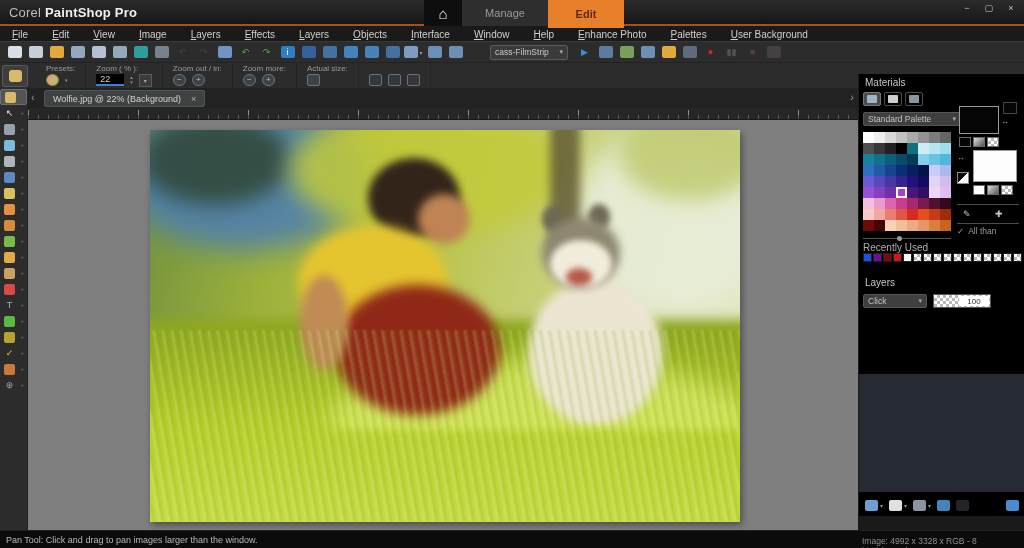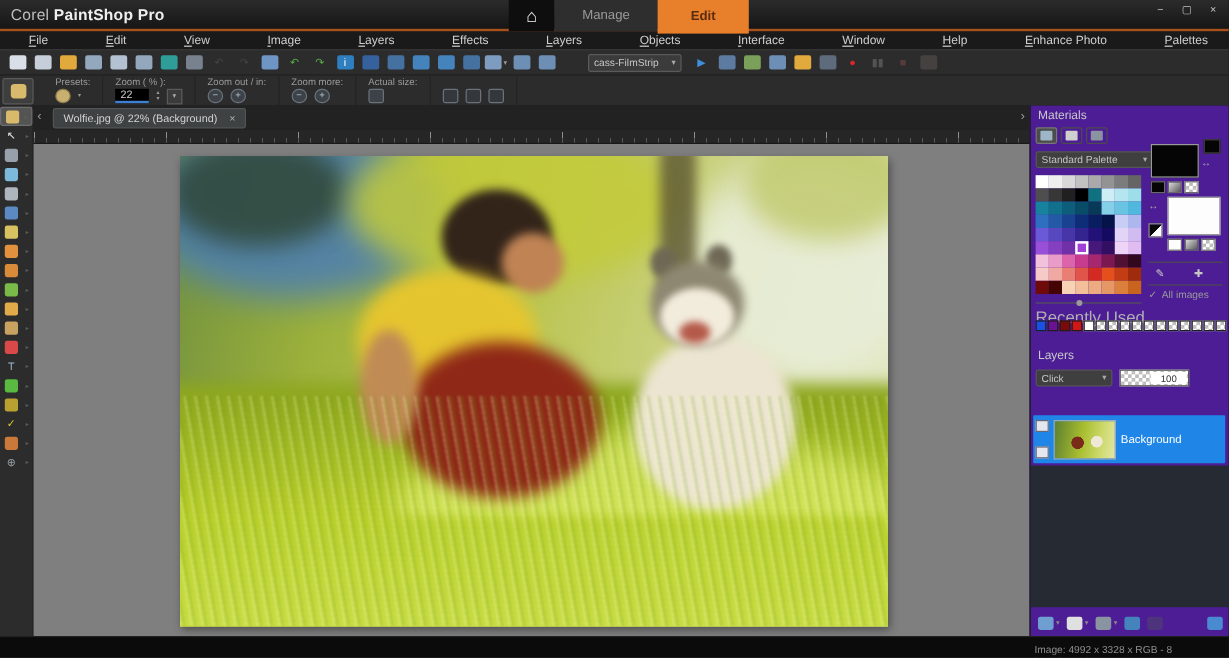--- a/index.html
+++ b/index.html
@@ -17,21 +17,21 @@
   #home-btn{position:absolute;left:424px;top:0;width:38px;height:26px;background:#0e0e0e;
     color:#f2f2f2;font-size:15px;display:flex;align-items:center;justify-content:center}
   .mode-tab{position:absolute;top:0;height:26px;display:flex;align-items:center;justify-content:center;font-size:11px}
   #tab-manage{left:462px;width:86px;background:#2e2e2e;color:#9a9a9a}
   #tab-edit{left:548px;width:76px;height:28px;background:#e87f2b;color:#5c2c10;font-weight:bold}
   #win-controls{position:absolute;right:6px;top:3px;display:flex;gap:8px;color:#c0c0c0;font-size:9px}
   #win-controls span{width:14px;text-align:center}
 
   
   #menubar{position:absolute;left:0;top:28px;width:1024px;height:13px;display:flex;align-items:center}
-  .menu-item{font-size:10px;color:#cfcfcf;padding:0 24px;cursor:default;white-space:nowrap}
+  .menu-item{font-size:10px;color:#cfcfcf;padding:0 12px;cursor:default;white-space:nowrap}
   .menu-item::first-letter{text-decoration:underline}
 
   
   #toolbar{position:absolute;left:0;top:41px;width:1024px;height:21px;background:#2c2c2c;
     border-top:1px solid #383838;display:flex;align-items:center;padding-left:4px}
   .tbtn{position:relative;width:21px;height:18px;display:flex;align-items:center;justify-content:center;flex:0 0 auto}
   .tbtn .swatch{width:14px;height:12px;border-radius:2px;display:flex;align-items:center;justify-content:center}
   .tbtn .glyph{font-size:9px;color:#ddd;line-height:1}
   .tbtn .caret{font-size:6px;color:#999;margin-left:1px}
   #script-dd{margin-left:24px;width:78px;height:15px;background:#3b3b3b;border:1px solid #5a5a5a;border-radius:2px;
@@ -78,21 +78,21 @@
     background-image:repeating-linear-gradient(90deg,#5a5a5a 0 1px,transparent 1px 10px),
                      repeating-linear-gradient(90deg,#909090 0 1px,transparent 1px 110px);
     background-size:100% 4px,100% 9px;background-position:left bottom,left bottom;background-repeat:no-repeat}
   #canvas{position:absolute;left:28px;top:120px;width:830px;height:410px;background:#7f7f7f}
   #photo{position:absolute;left:122px;top:10px;width:590px;height:392px;overflow:hidden;
     box-shadow:2px 3px 7px rgba(0,0,0,.4);
     background:linear-gradient(105deg,#6f8f3f 0%,#9cb13b 22%,#b9c44e 45%,#cdd489 70%,#dee4b8 88%,#e6ebc8 100%)}
   .blob{position:absolute;border-radius:50%}
 
   
-  #dock{position:absolute;left:858px;top:88px;width:166px;height:442px;background:#4c1d95;border-left:1px solid #1c1c1c}
+  #dock{position:absolute;left:858px;top:74px;width:166px;height:442px;background:#000000;border-left:1px solid #1c1c1c}
   .phead{position:relative;height:16px;display:flex;align-items:center;padding:0 6px}
   .ptitle{font-size:10px;color:#c8c8c8}
   .picons{margin-left:auto;display:flex;gap:5px;color:#9a9a9a;font-size:8px}
   .picons span{line-height:1}
 
   
   #mat-tabs{position:absolute;left:4px;top:18px;display:flex;gap:3px}
   .mtab{width:18px;height:14px;border:1px solid #4c4c4c;border-radius:2px;display:flex;align-items:center;justify-content:center}
   .mtab .swatch{width:10px;height:8px;border-radius:1px}
   .mtab.sel{background:#4c4c4c;border-color:#777}
@@ -111,21 +111,21 @@
   .stylerow{position:absolute;display:flex;gap:2px}
   .stylebtn{width:12px;height:10px;border:1px solid #6a6a6a;background:#3a3a3a}
   .stylebtn.grad{background:linear-gradient(135deg,#ddd,#555)}
   .swapg{position:absolute;color:#b0b0b0;font-size:8px;line-height:1}
   #bg-swatch{position:absolute;left:18px;top:48px;width:44px;height:32px;background:#fdfdfd;border:1px solid #9a9a9a}
   #transp-btn{position:absolute;left:2px;top:70px;width:12px;height:12px;border:1px solid #888;
     background:linear-gradient(135deg,#0a0a0a 50%,#fff 50%)}
   .hline{position:absolute;height:0;border-top:1px solid #4c4c4c}
   .matglyph{position:absolute;color:#c6c6c6;font-size:9px;line-height:1}
   #alltools{position:absolute;left:98px;top:152px;display:flex;gap:4px;align-items:center;font-size:8.5px;color:#9a9a9a}
-  #recent-label{position:absolute;left:4px;top:168px;font-size:14px;color:#b0b0b0}
+  #recent-label{position:absolute;left:4px;top:168px;font-size:10px;color:#b0b0b0}
   #recent{position:absolute;left:4px;top:179px;display:grid;grid-template-columns:repeat(16,9px);grid-auto-rows:9px;gap:1px}
   #recent div{border:1px solid #1e1e1e}
   .checker{background-image:linear-gradient(45deg,#b9b9b9 25%,transparent 25%,transparent 75%,#b9b9b9 75%),
     linear-gradient(45deg,#b9b9b9 25%,transparent 25%,transparent 75%,#b9b9b9 75%);
     background-position:0 0,3px 3px;background-size:6px 6px;background-color:#fff}
 
   
   #layers-panel{position:absolute;left:0;top:200px;width:166px;height:242px}
   #blend-dd{position:absolute;left:4px;top:20px;width:64px;height:14px;background:#3f3f3f;border:1px solid #565656;border-radius:2px;
     display:flex;align-items:center;justify-content:space-between;padding:0 4px;font-size:8.5px;color:#c4c4c4}
@@ -735,21 +735,21 @@
           <span class="stylebtn checker"></span>
         </div>
       </div>
 
       <div class="hline" style="left:98px;top:130px;width:62px"></div>
       <span class="matglyph" style="left:104px;top:136px">✎</span>
       <span class="matglyph" style="left:136px;top:136px">✚</span>
       <div class="hline" style="left:98px;top:149px;width:62px"></div>
       <div id="alltools">
         <span>✓</span>
-        <span>All images</span>
+        <span>All than</span>
       </div>
       <div id="recent-label">Recently Used</div>
       <div id="recent">
 
       <div style="background: rgb(27, 80, 232);"></div>
           <div style="background: rgb(106, 18, 146);"></div>
           <div style="background: rgb(124, 10, 10);"></div>
           <div style="background: rgb(212, 22, 22);"></div>
           <div style="background: rgb(255, 255, 255);"></div>
           <div class="checker"></div>
@@ -804,28 +804,20 @@
           <span class="lbtn swatch">
             <span class="glyph"></span>
           </span>
           <span class="lbtn swatch">
             <span class="glyph"></span>
           </span>
           <span class="lbtn swatch">
             <span class="glyph"></span>
           </span>
         </div>
-      <div id="layer-row">
-        <div id="layer-minis">
-          <div class="mini"></div>
-          <div class="mini"></div>
-        </div>
-        <div id="layer-thumb"></div>
-        <span id="layer-name">Background</span>
-      </div>
       <div id="layers-empty"></div>
     </div>
 
     <div id="dock-footer">
 
     <span class="fbtn">
           <span class="swatch" style="background: rgb(111, 159, 208);"><span class="glyph"></span></span>
           <span class="caret">▾</span>
         </span>
         <span class="fbtn">
@@ -845,16 +837,17 @@
 
         </span>
         <span class="fbtn right">
           <span class="swatch" style="background: rgb(74, 138, 208);"><span class="glyph"></span></span>
 
         </span>
       </div>
   </div>
 
   <div id="statusbar">
+    <span id="status-left">Pan Tool: Click and drag to pan images larger than the window.</span>
     <span id="status-right">Image: 4992 x 3328 x RGB - 8 bits/channel</span>
   </div>
 
 </div>
 
 </body></html>

